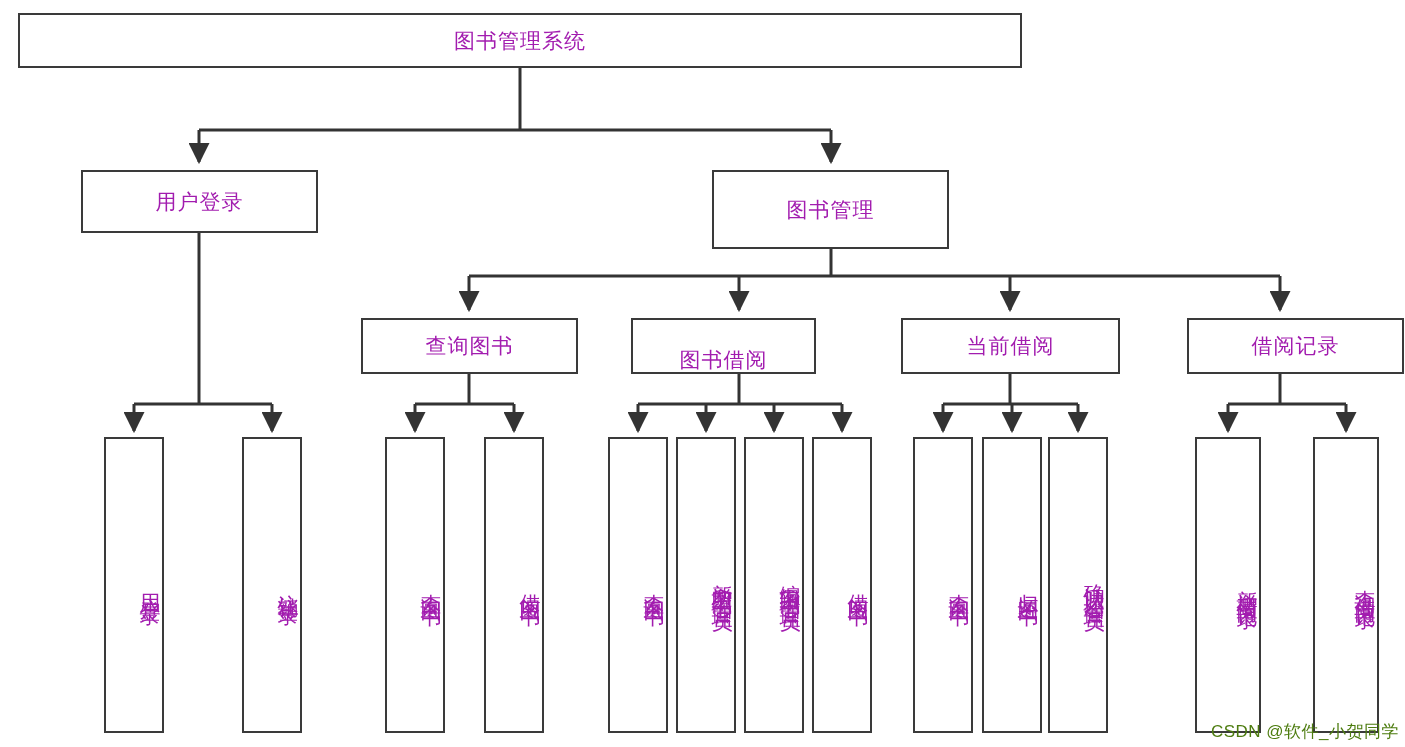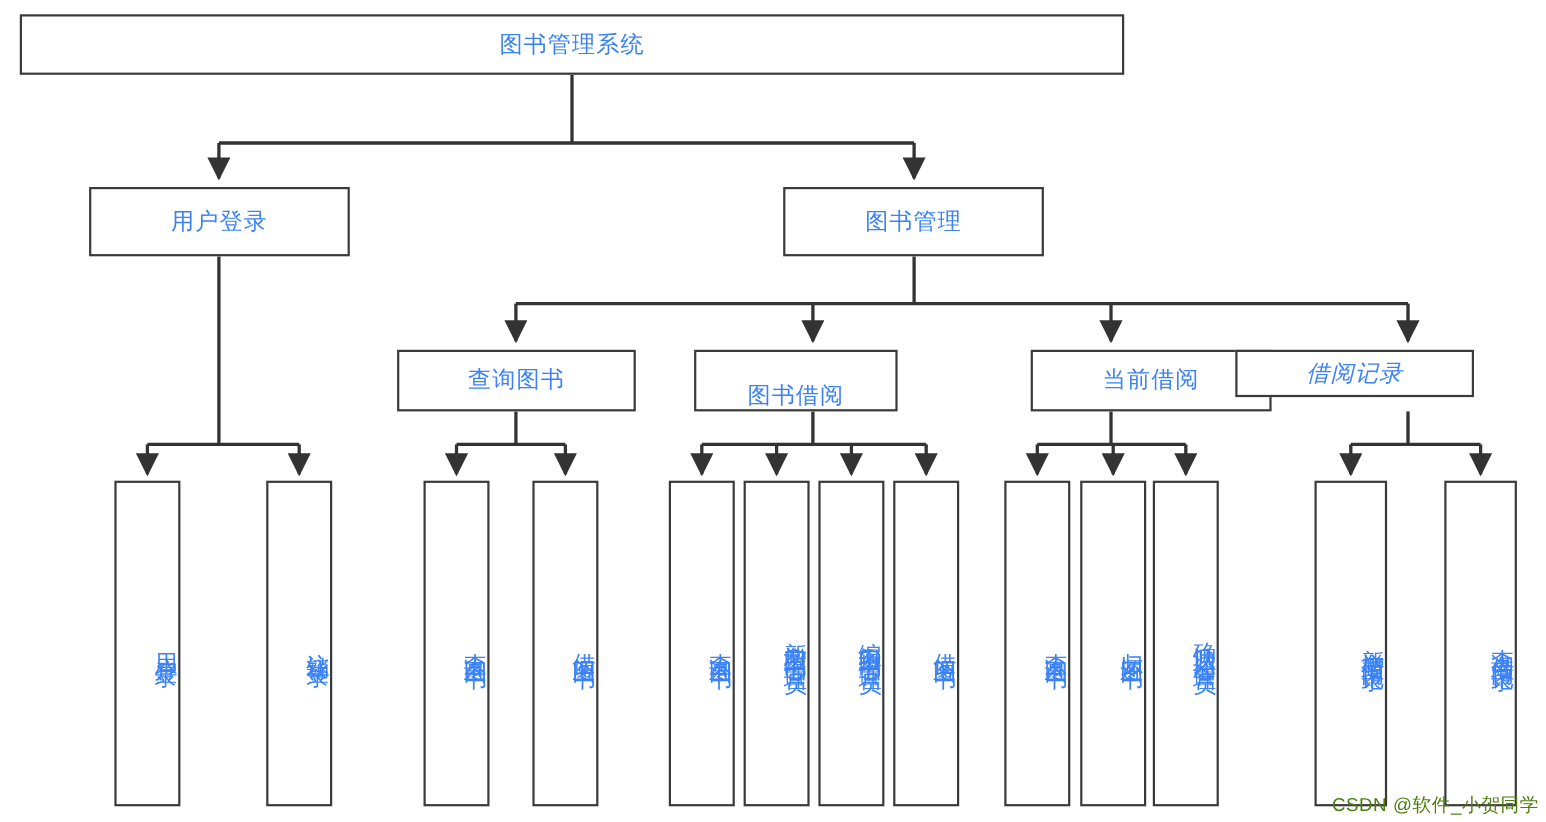--- a/index.html
+++ b/index.html
@@ -28,21 +28,21 @@
     pointer-events: none;
   }
   .node {
     position: absolute;
     box-sizing: border-box;
     background: #ffffff;
     border: 2px solid #3a3a3a;
     display: flex;
     align-items: center;
     justify-content: center;
-    color: #3b82f6;
+    color: #a21caf;
     overflow: hidden;
   }
   .node.horizontal {
     font-size: 21px;
     letter-spacing: 1px;
     line-height: 1.2;
   }
   .node.vertical {
     writing-mode: vertical-rl;
     text-orientation: upright;
@@ -123,34 +123,34 @@
     </g>
   </svg>
 
   <div class="node horizontal" style="left:18px; top:13px; width:1004px; height:55px;">
     <span class="label">图书管理系统</span>
   </div>
 
   <div class="node horizontal" style="left:81px; top:170px; width:237px; height:63px;">
     <span class="label">用户登录</span>
   </div>
-  <div class="node horizontal" style="left:712px; top:170px; width:237px; height:63px;">
+  <div class="node horizontal" style="left:712px; top:170px; width:237px; height:79px;">
     <span class="label">图书管理</span>
   </div>
 
   <div class="node horizontal" style="left:361px; top:318px; width:217px; height:56px;">
     <span class="label">查询图书</span>
   </div>
   <div class="node horizontal" style="left:631px; top:318px; width:185px; height:56px;align-items:flex-end;">
     <span class="label">图书借阅</span>
   </div>
-  <div class="node horizontal" style="left:901px; top:318px; width:219px; height:56px;margin-left:36px;">
+  <div class="node horizontal" style="left:901px; top:318px; width:219px; height:56px;">
     <span class="label">当前借阅</span>
   </div>
-  <div class="node horizontal" style="left:1123px; top:318px; width:217px; height:43px;font-style:italic;">
+  <div class="node horizontal" style="left:1187px; top:318px; width:217px; height:56px;">
     <span class="label">借阅记录</span>
   </div>
 
   <div class="node vertical" style="left:104px; top:437px; width:60px; height:296px;">
     <span class="label">用户登录</span>
   </div>
   <div class="node vertical" style="left:242px; top:437px; width:60px; height:296px;">
     <span class="label">注销登录</span>
   </div>
   <div class="node vertical" style="left:385px; top:437px; width:60px; height:296px;">

